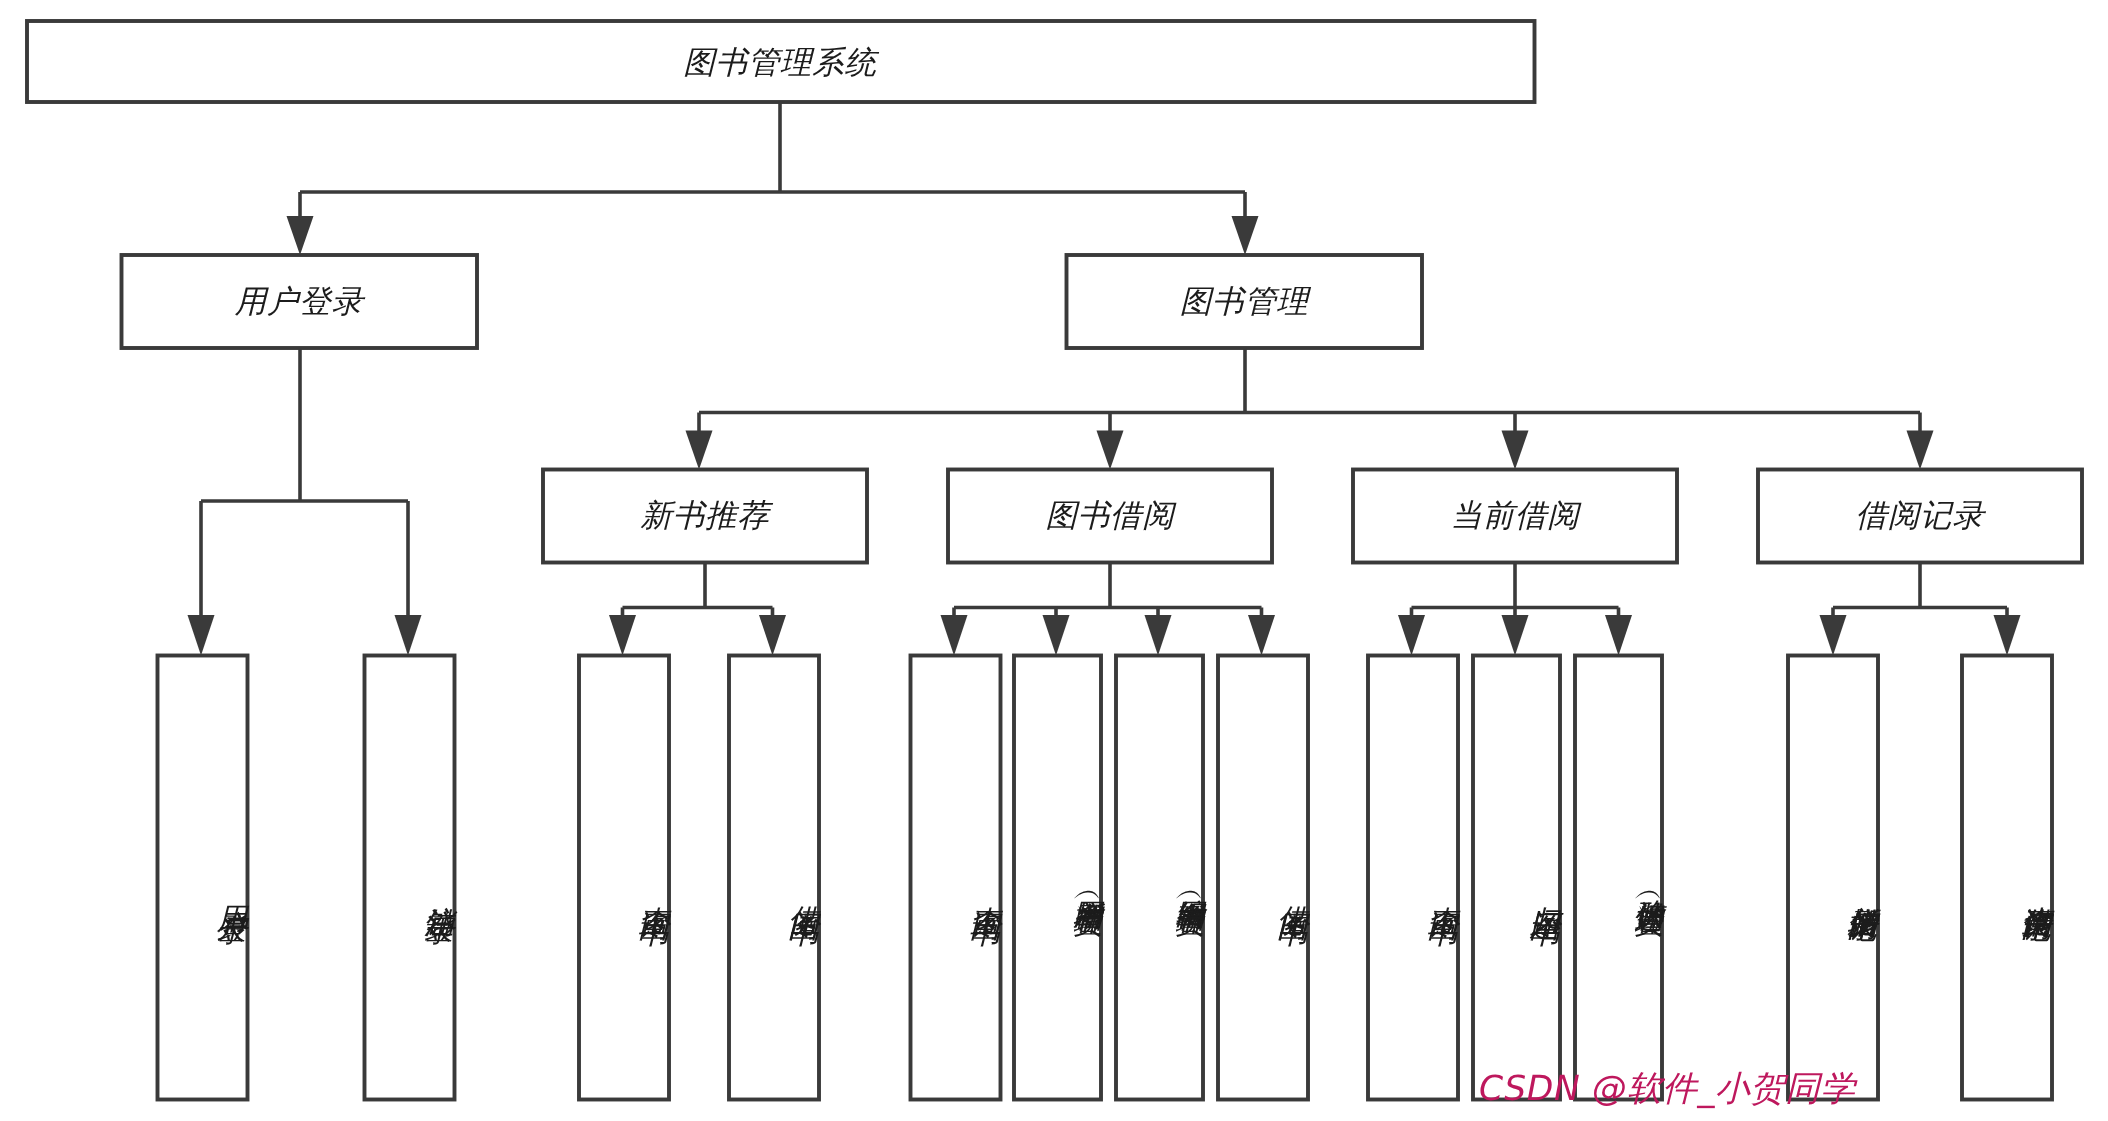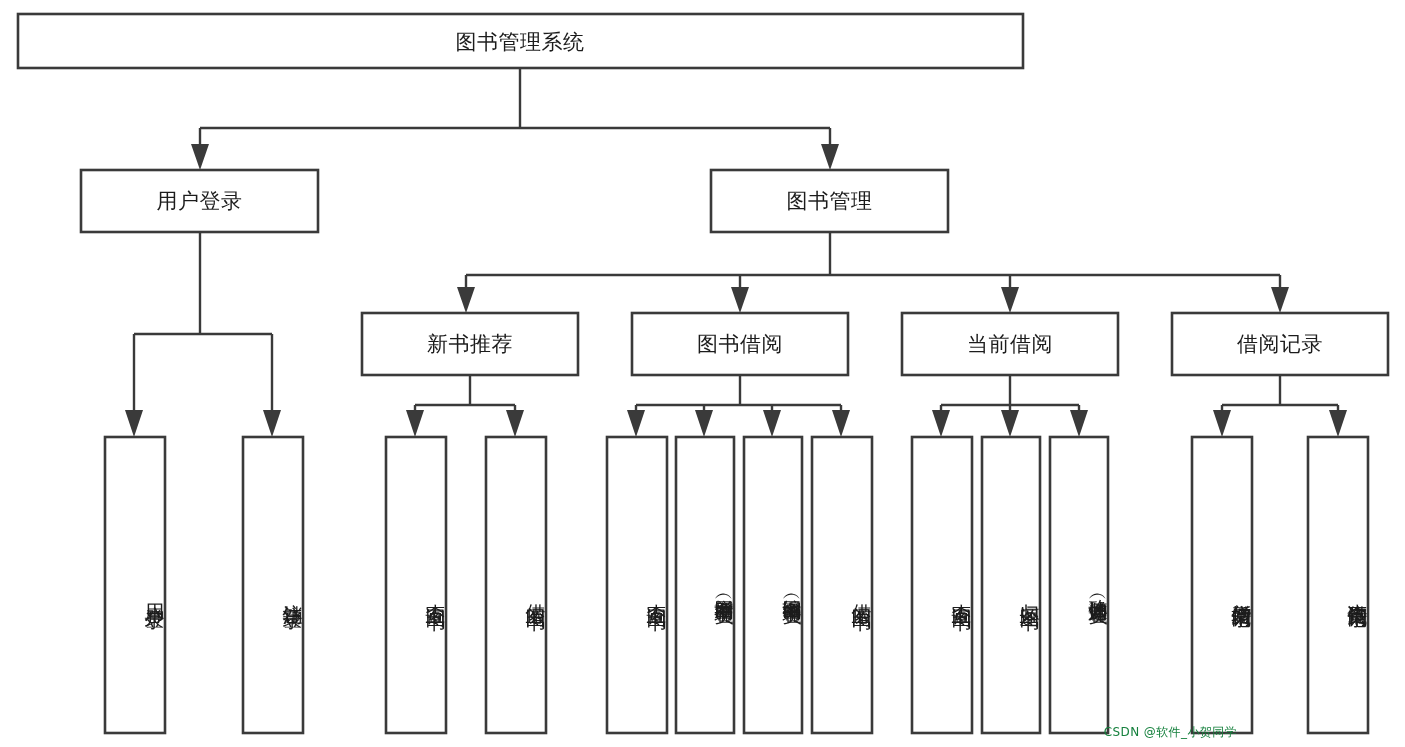--- a/index.html
+++ b/index.html
@@ -13,20 +13,21 @@
     height: 747px;
     font-family: "DejaVu Sans", "Liberation Sans", sans-serif;
     overflow: hidden;
     position: relative;
   }
   #diagram-root {
     position: relative;
     width: 1245px;
     height: 747px;
     background: #ffffff;
+    font-style: italic;
   }
   svg#flow-svg {
     position: absolute;
     left: 0;
     top: 0;
     width: 1405px;
     height: 747px;
     display: block;
   }
   .node-box {
@@ -68,22 +69,22 @@
     letter-spacing: 2.5px;
     white-space: nowrap;
     pointer-events: none;
     text-align: center;
   }
   .watermark {
     position: absolute;
     right: 8px;
     bottom: 6px;
     font-family: "DejaVu Sans", "Liberation Sans", sans-serif;
-    font-size: 12px;
-    color: #15803d;
+    font-size: 23px;
+    color: #be185d;
     letter-spacing: 0.4px;
     white-space: nowrap;
   }
 </style>
 </head>
 <body>
 
 <div id="diagram-root">
 
   <svg id="flow-svg" viewBox="0 0 1405 747">

